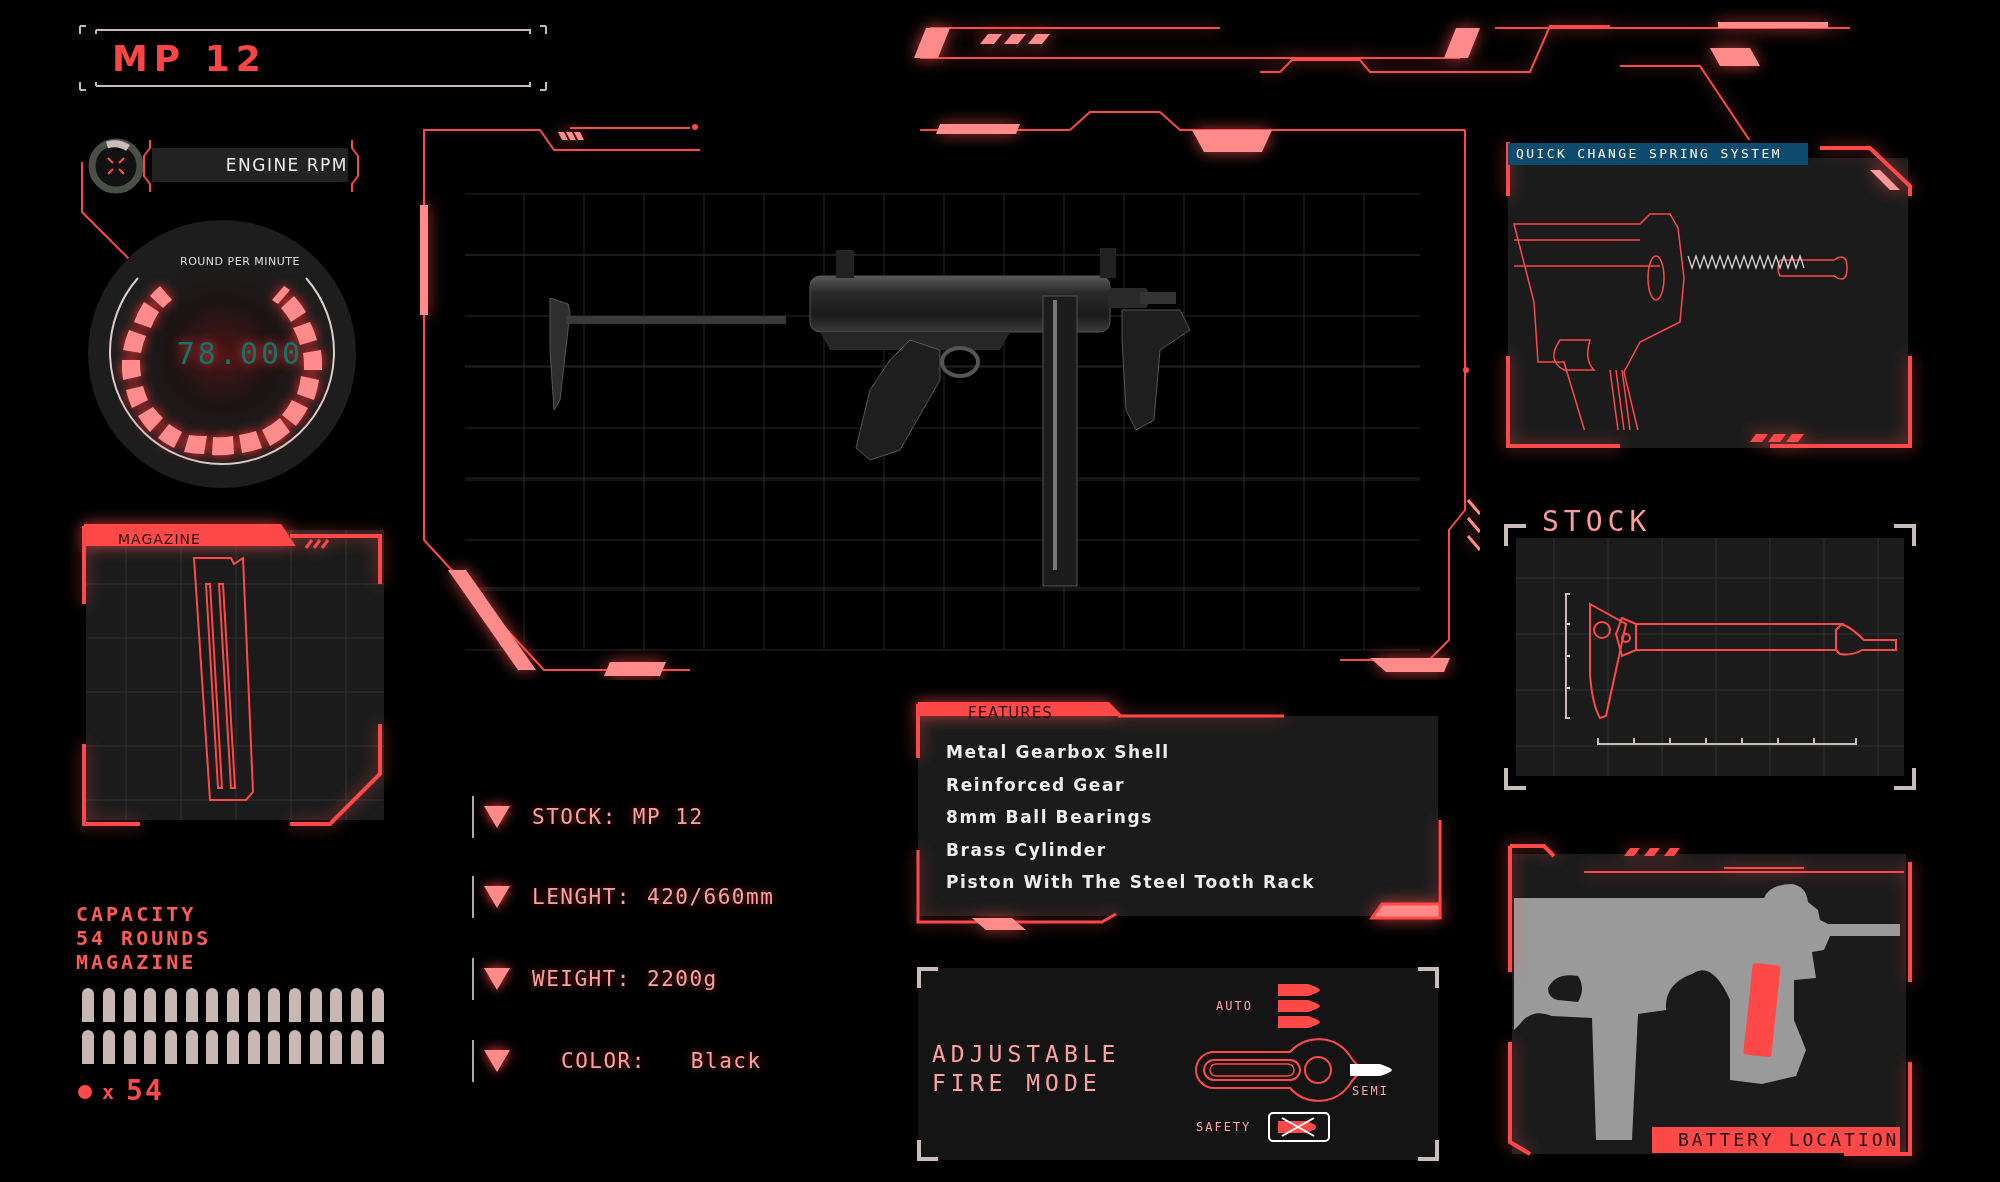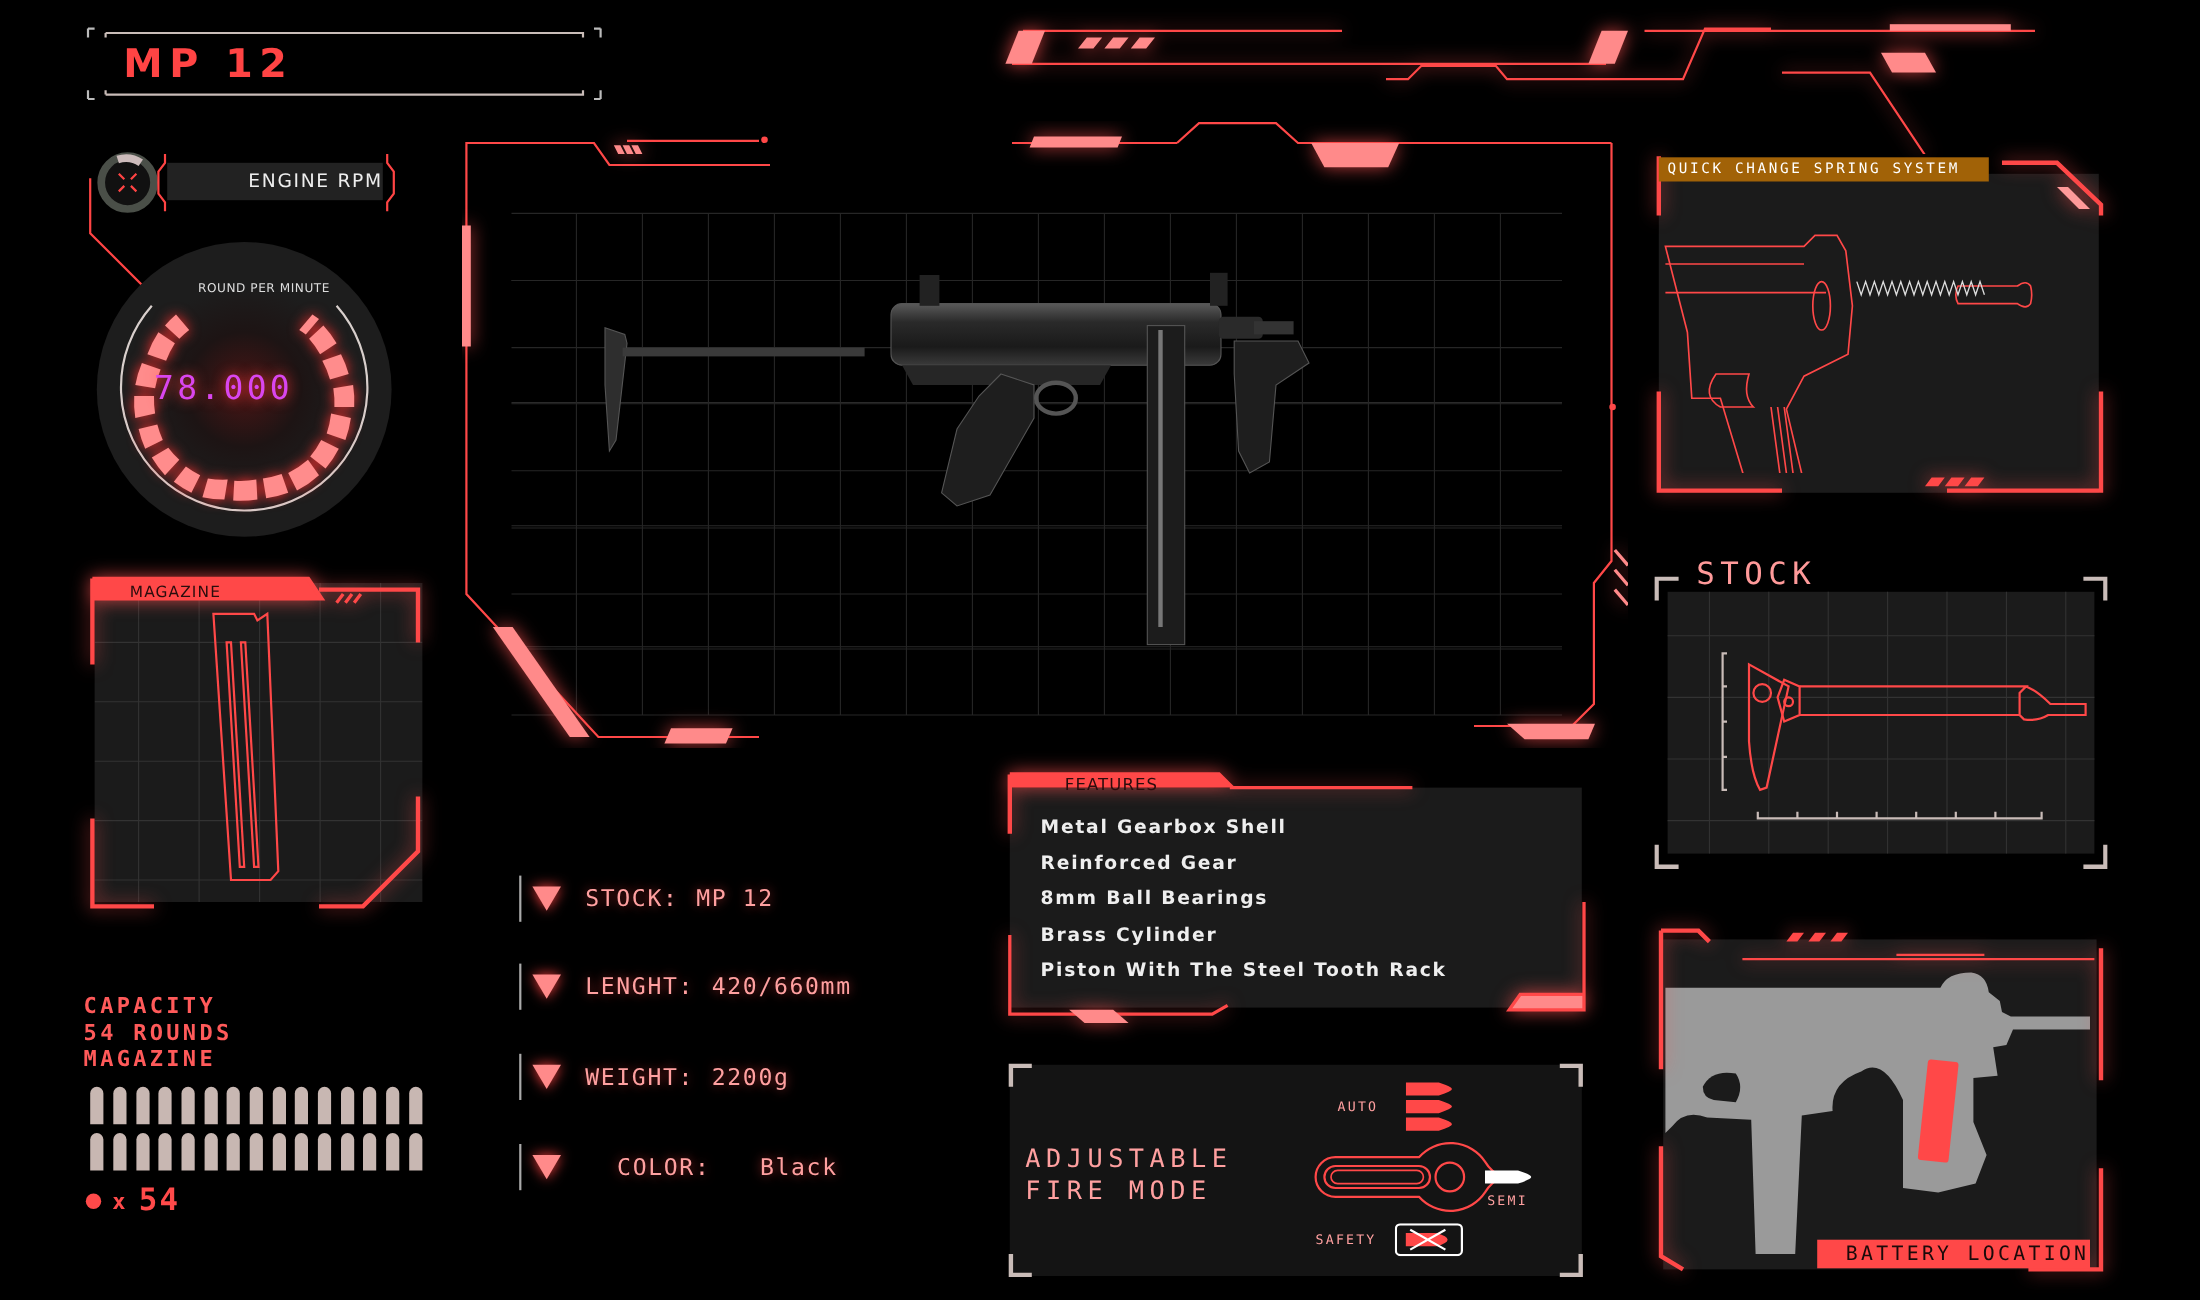--- a/index.html
+++ b/index.html
@@ -4,42 +4,42 @@
 <style>
   *{box-sizing:border-box;margin:0;padding:0}
   html,body{width:2000px;height:1182px;background:#000;overflow:hidden}
   body{position:relative;font-family:"DejaVu Sans",sans-serif;color:#ff4a4a}
   .abs{position:absolute}
   .glow{filter:drop-shadow(0 0 8px rgba(255,80,80,.75))}
   .title-frame{left:78px;top:24px;width:470px;height:68px}
   .title{left:112px;top:38px;font-size:36px;font-weight:bold;letter-spacing:6px;color:#ff4444;font-family:"DejaVu Sans",sans-serif}
   .rpm-label{left:152px;top:148px;width:196px;height:34px;background:#222;color:#eee;font-size:17px;letter-spacing:1.5px;text-align:right;line-height:34px;font-weight:normal}
   .gauge-label{left:140px;top:255px;width:200px;text-align:center;font-size:11px;color:#ddd;letter-spacing:.5px}
-  .gauge-value{left:140px;top:336px;width:200px;font-family:"DejaVu Sans Mono",monospace;font-size:30px;color:#d946ef;letter-spacing:3px;text-shadow:0 0 12px #ff3b3b}
+  .gauge-value{left:140px;top:336px;width:200px;text-align:center;font-family:"DejaVu Sans Mono",monospace;font-size:30px;color:#0f766e;letter-spacing:3px;text-shadow:0 0 12px #ff3b3b}
   .panel-tab{background:#ff4848;color:#2a0d0d;font-size:14px;letter-spacing:1px;line-height:18px;padding:0 0 0 14px}
   .cap-text{left:76px;top:902px;font-size:20px;line-height:24px;letter-spacing:3px;color:#ff5a5a;font-family:"DejaVu Sans Mono",monospace;font-weight:bold}
   .bullets{left:78px;top:988px;width:310px;display:grid;grid-template-columns:repeat(15,1fr);row-gap:8px}
   .bullet{width:12px;height:34px;background:#c8b7b2;border-radius:6px 6px 0 0;margin:0 auto}
   .count{left:78px;top:1074px;font-size:28px;color:#ff4a4a;font-family:"DejaVu Sans Mono",monospace;font-weight:bold;letter-spacing:2px}
   .count .dot{display:inline-block;width:14px;height:14px;border-radius:50%;background:#ff4a4a;margin-right:10px;vertical-align:middle}
   .count .x{font-size:20px;margin-right:10px;vertical-align:middle}
   .spec{left:472px;height:42px;width:360px;display:flex;align-items:center}
   .spec .tri{width:0;height:0;border-left:13px solid transparent;border-right:13px solid transparent;border-top:22px solid #ff8a8a;margin:0 22px 0 12px;filter:drop-shadow(0 0 6px #ff4040)}
   .spec .brk{position:absolute;left:0;top:0;width:8px;height:42px;border-left:2px solid #aaa;}
   .spec .k{color:#ffa0a0;font-size:21px;letter-spacing:1.5px;font-family:"DejaVu Sans Mono",monospace;text-shadow:0 0 10px rgba(255,70,70,.6)}
   .spec .v{color:#ffa0a0;font-size:21px;letter-spacing:1.5px;margin-left:16px;font-family:"DejaVu Sans Mono",monospace;text-shadow:0 0 10px rgba(255,70,70,.6)}
   .features{left:918px;top:716px;width:520px;height:200px;background:#1b1b1b}
   .features ul{list-style:none;position:absolute;left:28px;top:26px}
   .features li{color:#eee;font-size:17px;letter-spacing:1.6px;height:32.5px;font-weight:bold}
   .fire{left:918px;top:968px;width:520px;height:192px;background:#141414}
   .fire-title{left:932px;top:1040px;font-size:23px;line-height:29px;letter-spacing:5px;color:#ffa0a0;font-family:"DejaVu Sans Mono",monospace}
   .small-lbl{font-size:12px;letter-spacing:2px;color:#ffa0a0;font-family:"DejaVu Sans Mono",monospace}
   .panel-dark{background:#1b1b1b}
   .stock-title{left:1542px;top:505px;font-size:28px;letter-spacing:5px;color:#ff9a9a;font-family:"DejaVu Sans Mono",monospace}
-  .qcs-tab{left:1508px;top:143px;width:300px;height:22px;background:#a16207;color:#fff;font-size:13px;letter-spacing:2.4px;line-height:22px;padding-left:8px;font-family:"DejaVu Sans Mono",monospace}
+  .qcs-tab{left:1508px;top:143px;width:300px;height:22px;background:#0c4a6e;color:#fff;font-size:13px;letter-spacing:2.4px;line-height:22px;padding-left:8px;font-family:"DejaVu Sans Mono",monospace}
   .battery-tab{left:1652px;top:1127px;width:248px;height:26px;background:#ff4848;color:#1a0a0a;font-size:18px;letter-spacing:3px;line-height:26px;padding-left:26px;font-family:"DejaVu Sans Mono",monospace}
 </style>
 </head>
 <body>
 
 <svg class="abs title-frame" viewBox="0 0 470 68" width="470" height="68">
   <path d="M2 2 v8 M2 2 h6 M468 2 v8 M468 2 h-6 M2 66 v-8 M2 66 h6 M468 66 v-8 M468 66 h-6" stroke="#bbb" stroke-width="2" fill="none"></path>
   <path d="M18 6 v4 M18 6 H452 v4 M18 62 v-4 M18 62 H452 v-4" stroke="#c9bcb8" stroke-width="2" fill="none"></path>
 </svg>
 <div class="abs title">MP 12</div>

